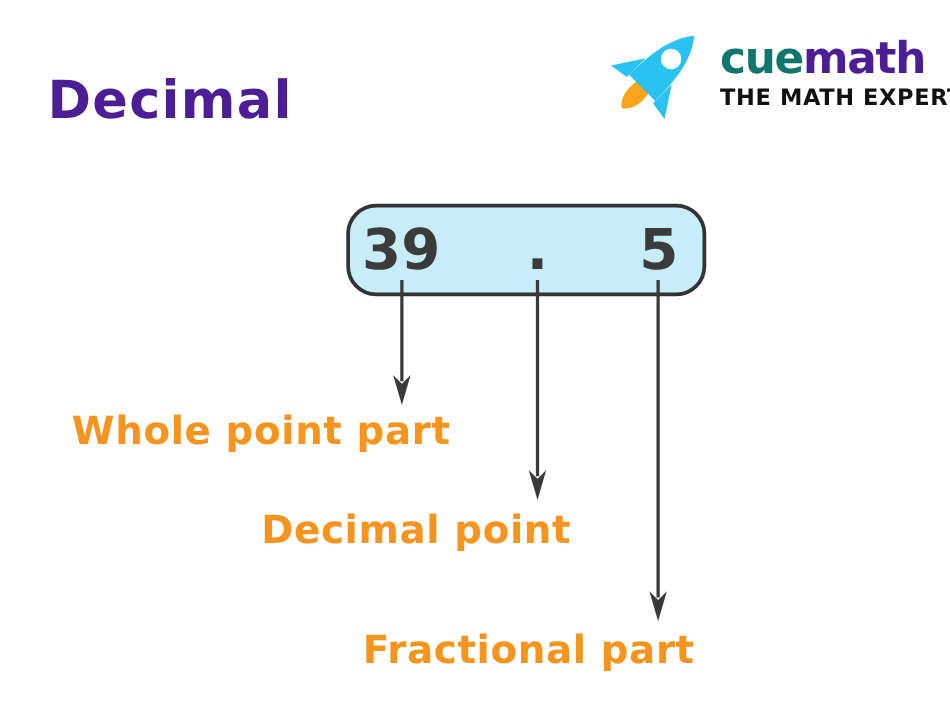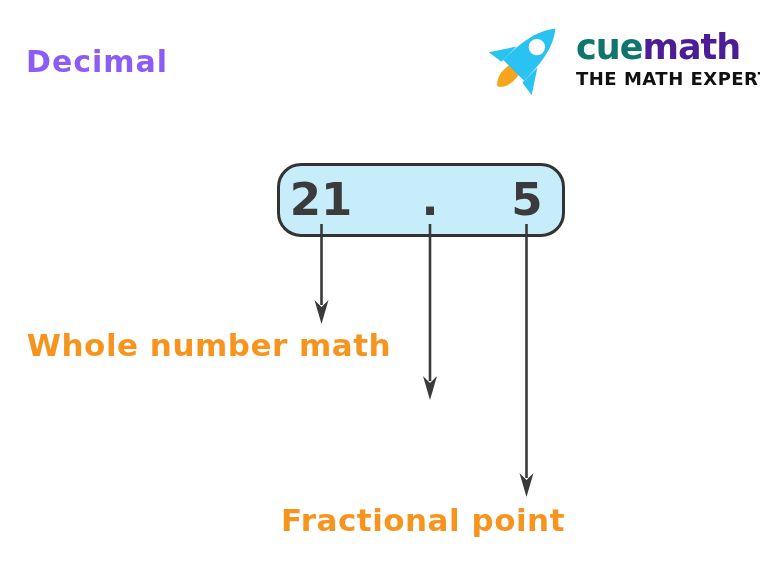--- a/index.html
+++ b/index.html
@@ -14,26 +14,26 @@
     background: #ffffff;
     overflow: hidden;
     font-family: "DejaVu Sans", "Liberation Sans", sans-serif;
   }
 
   
   .page-title {
     position: absolute;
     left: 26px;
     top: 47px;
-    margin: 0;
-    font-size: 30px;
+    margin: 12px;
+    font-size: 42px;
     line-height: 1;
     font-weight: bold;
     letter-spacing: 1px;
-    color: #8b5cf6;
+    color: #4c1d95;
   }
 
   
   .logo {
     position: absolute;
     left: 486px;
     top: 14px;
     display: flex;
     align-items: flex-start;
   }
@@ -136,21 +136,21 @@
     </svg>
     <div class="logo-text">
       <div class="brand">
         <span class="cue">cue</span><span class="math">math</span>
       </div>
       <div class="tagline">THE MATH EXPERT</div>
     </div>
   </div>
 
   <div class="number-box">
-    <span class="digit whole">21</span>
+    <span class="digit whole">39</span>
     <span class="digit dot">.</span>
     <span class="digit fraction">5</span>
   </div>
 
   <svg class="arrows" viewBox="0 0 760 562" aria-hidden="true">
 
     <g>
       <line x1="321.5" y1="224" x2="321.5" y2="305"></line>
       <path d="M321.5,324 L314.5,300 L321.5,307 L328.5,300 Z"></path>
     </g>
@@ -159,16 +159,17 @@
       <line x1="430" y1="224" x2="430" y2="381"></line>
       <path d="M430,400 L423,376 L430,383 L437,376 Z"></path>
     </g>
 
     <g>
       <line x1="526.5" y1="224" x2="526.5" y2="478"></line>
       <path d="M526.5,497 L519.5,473 L526.5,480 L533.5,473 Z"></path>
     </g>
   </svg>
 
-  <div class="part-label label-whole">Whole number math</div>
-  <div class="part-label label-fractional">Fractional point</div>
+  <div class="part-label label-whole">Whole point part</div>
+  <div class="part-label label-point">Decimal point</div>
+  <div class="part-label label-fractional">Fractional part</div>
 
 </div>
 
 </body></html>

